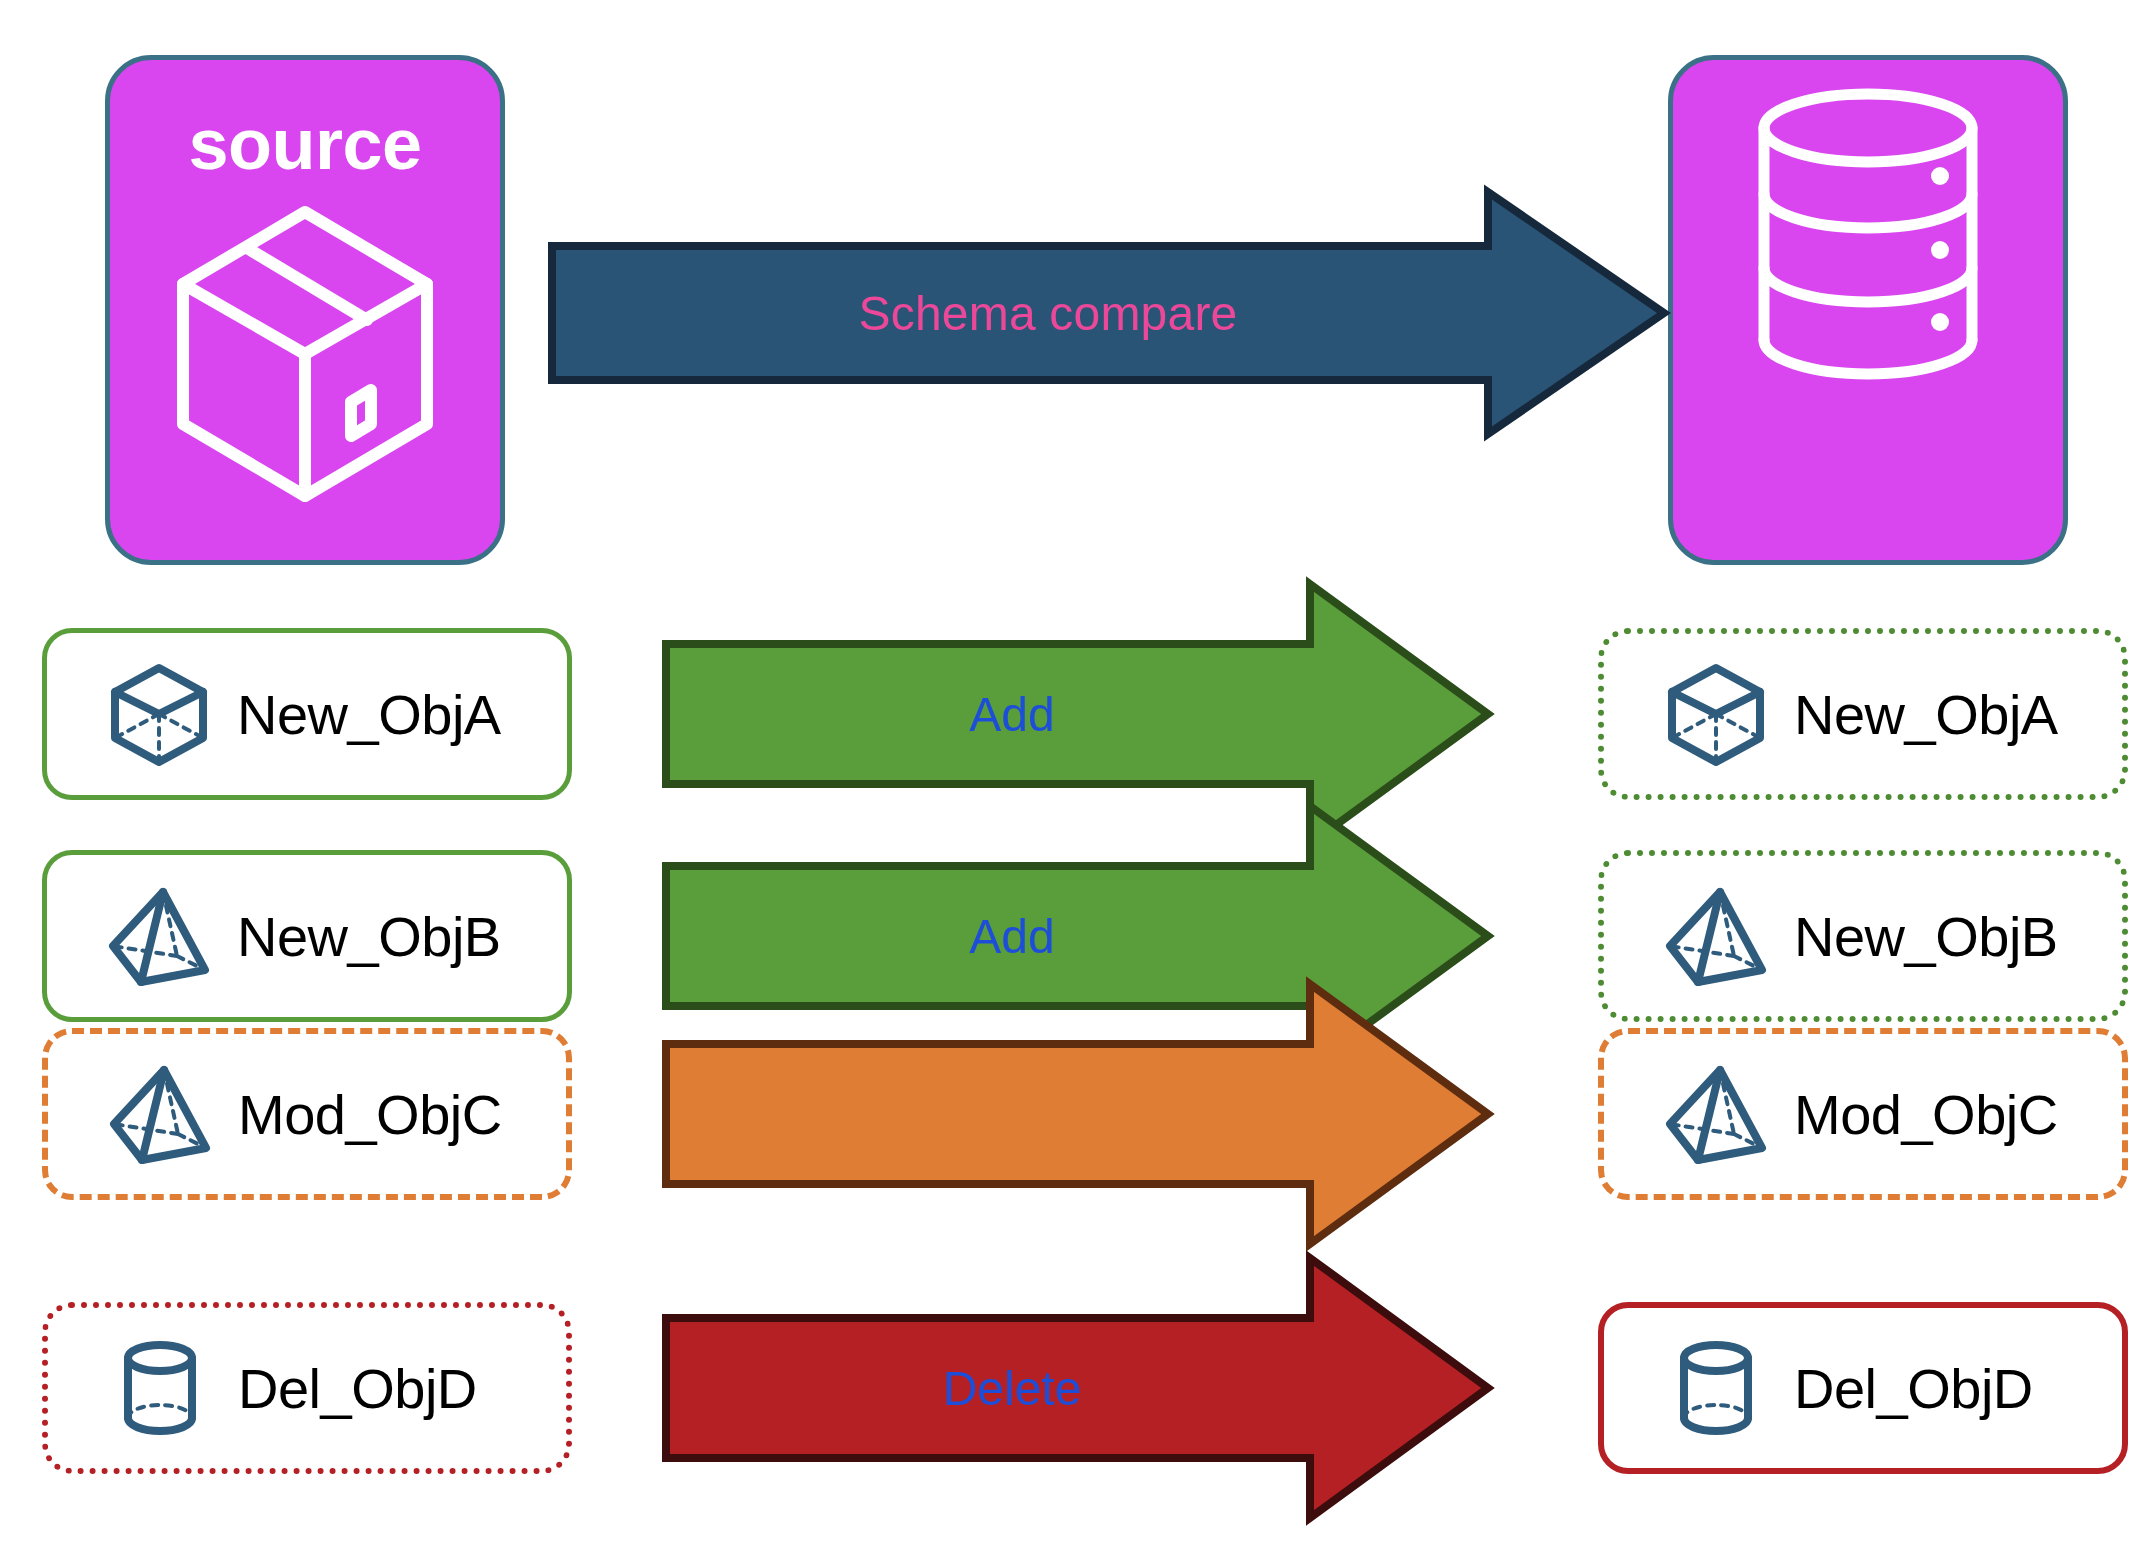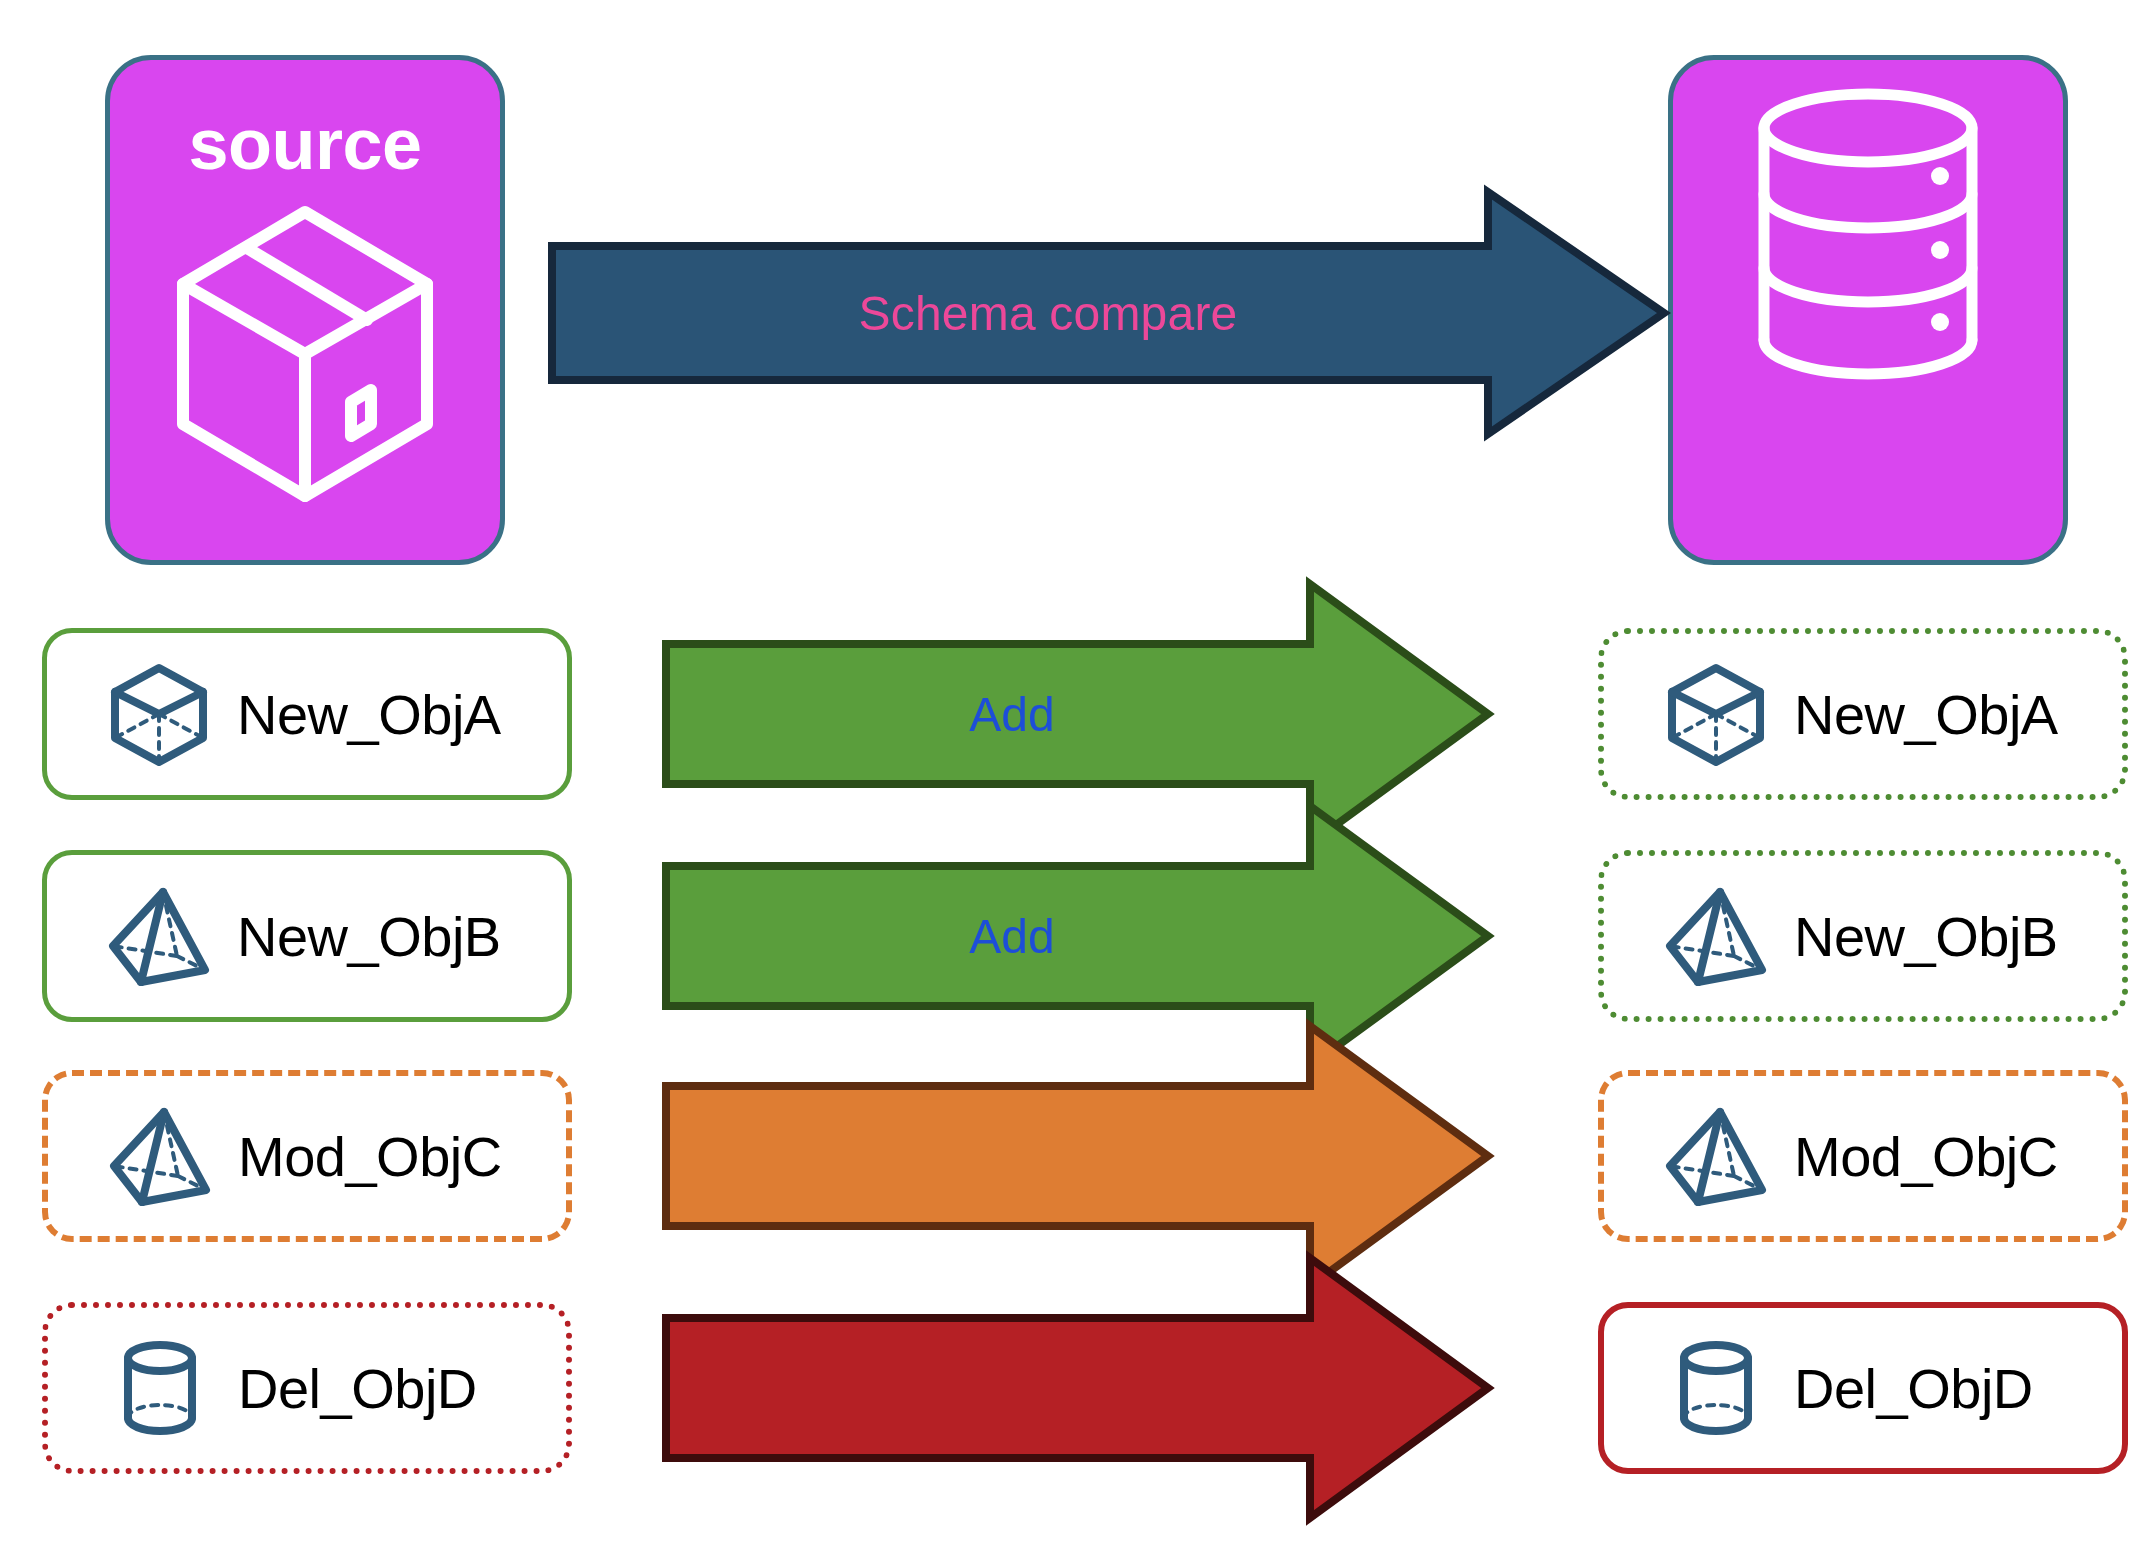--- a/index.html
+++ b/index.html
@@ -69,21 +69,21 @@
 
   
   .row {
     position: absolute;
     left: 0;
     width: 2150px;
     height: 200px;
   }
   #row-0 { top: 614px; padding-left: 20px; }
   #row-1 { top: 836px; }
-  #row-2 { top: 1056px; }
+  #row-2 { top: 1014px; }
   #row-3 { top: 1288px; }
 
   .obj-card {
     position: absolute;
     top: 14px;
     width: 530px;
     height: 172px;
     background: #ffffff;
     border-radius: 30px;
     box-sizing: border-box;
@@ -331,20 +331,21 @@
         <path d="M20 82 A32 13 0 0 1 84 82" fill="none" stroke="#2F5B7C" stroke-width="4" stroke-dasharray="7 7" stroke-linecap="round"></path>
       </svg>
     </span>
     <span class="obj-label">Del_ObjD</span>
   </div>
 
   <div class="action-arrow">
     <svg viewBox="0 0 830 268" width="830" height="268" aria-hidden="true">
       <polygon points="4,64 648,64 648,4 826,134 648,264 648,204 4,204" fill="#B52025" stroke="#3D0C0C" stroke-width="8" stroke-linejoin="miter"></polygon>
     </svg>
+    <div class="action-label">Delete</div>
   </div>
 
   <div class="obj-card right bd-solid-red">
     <span class="obj-icon">
       <svg viewBox="0 0 104 104" width="104" height="104" aria-hidden="true">
         <g fill="none" stroke="#2F5B7C" stroke-width="8" stroke-linejoin="round" stroke-linecap="round">
           <ellipse cx="52" cy="22" rx="32" ry="13"></ellipse>
           <path d="M20 22 L20 82"></path>
           <path d="M84 22 L84 82"></path>
           <path d="M20 82 A32 13 0 0 0 84 82"></path>

